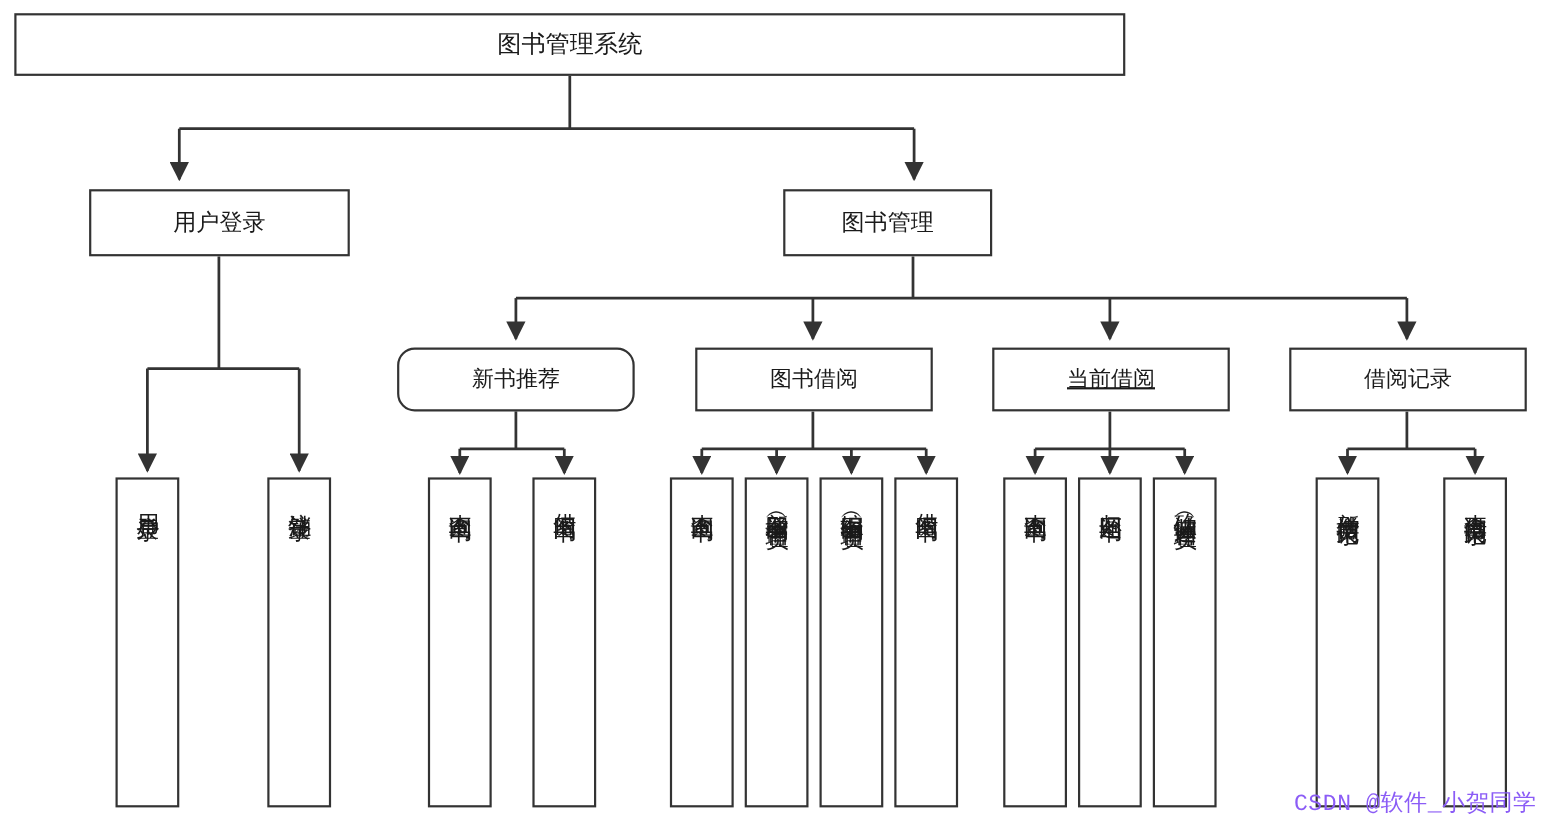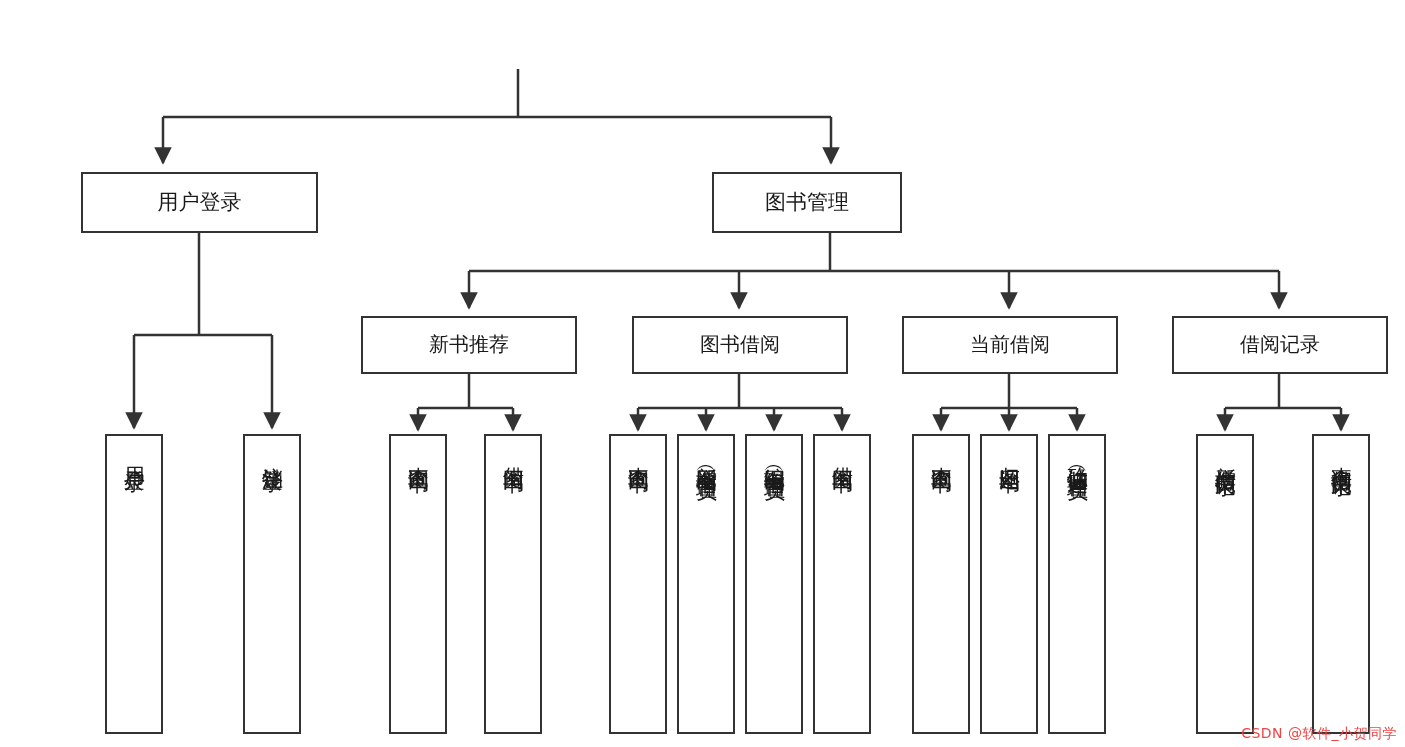--- a/index.html
+++ b/index.html
@@ -56,25 +56,26 @@
     writing-mode: vertical-rl;
     text-orientation: upright;
     font-size: 21px;
     letter-spacing: 2px;
     line-height: 1;
   }
   .watermark {
     position: absolute;
     right: 8px;
     bottom: 4px;
-    font-size: 14px;
-    color: #ef4444;
+    font-size: 21px;
+    color: #8b5cf6;
     letter-spacing: 0.5px;
     z-index: 5;
     white-space: nowrap;
+    font-family: Liberation Mono, monospace;
   }
 </style>
 </head>
 <body>
 
 <div id="canvas">
 
   <svg id="wires" viewBox="0 0 1405 747" width="1405" height="747" xmlns="http://www.w3.org/2000/svg">
     <defs>
       <marker id="arrow" viewBox="0 0 10 10" refX="9" refY="5" markerWidth="7" markerHeight="7" orient="auto-start-reverse">
@@ -118,35 +119,38 @@
       <path d="M 1009 408 L 1009 430" marker-end="url(#arrow)"></path>
       <path d="M 1077 408 L 1077 430" marker-end="url(#arrow)"></path>
 
       <path d="M 1279 374 L 1279 408"></path>
       <path d="M 1225 408 L 1341 408"></path>
       <path d="M 1225 408 L 1225 430" marker-end="url(#arrow)"></path>
       <path d="M 1341 408 L 1341 430" marker-end="url(#arrow)"></path>
     </g>
   </svg>
 
+  <div class="node root" style="left:13px; top:12px; width:1010px; height:57px;">
+    <span class="lbl">图书管理系统</span>
+  </div>
 
   <div class="node lvl1" style="left:81px; top:172px; width:237px; height:61px;">
     <span class="lbl">用户登录</span>
   </div>
   <div class="node lvl1" style="left:712px; top:172px; width:190px; height:61px;">
     <span class="lbl">图书管理</span>
   </div>
 
-  <div class="node lvl2" style="left:361px; top:316px; width:216px; height:58px;">
+  <div class="node lvl2" style="left:361px; top:316px; width:216px; height:58px;border-radius:16px;">
     <span class="lbl">新书推荐</span>
   </div>
   <div class="node lvl2" style="left:632px; top:316px; width:216px; height:58px;">
     <span class="lbl">图书借阅</span>
   </div>
-  <div class="node lvl2" style="left:902px; top:316px; width:216px; height:58px;">
+  <div class="node lvl2" style="left:902px; top:316px; width:216px; height:58px;text-decoration:underline;">
     <span class="lbl">当前借阅</span>
   </div>
   <div class="node lvl2" style="left:1172px; top:316px; width:216px; height:58px;justify-content:center;">
     <span class="lbl">借阅记录</span>
   </div>
 
   <div class="node leaf" style="left:105px; top:434px; width:58px; height:300px;">
     <span class="lbl">用户登录</span>
   </div>
   <div class="node leaf" style="left:243px; top:434px; width:58px; height:300px;">

